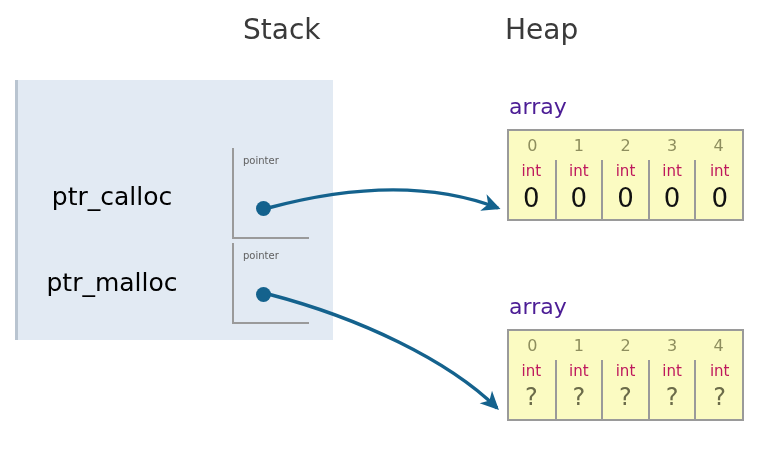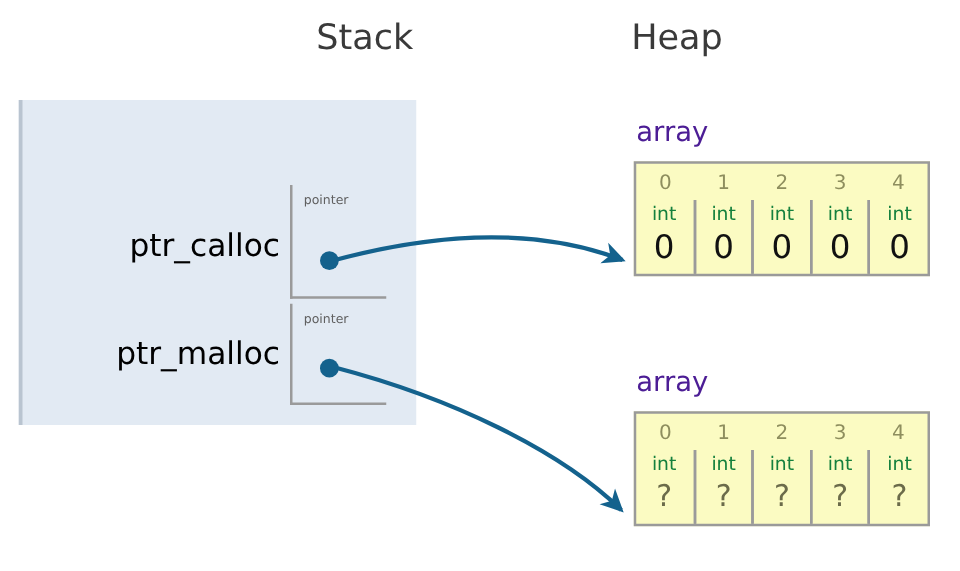--- a/index.html
+++ b/index.html
@@ -18,21 +18,21 @@
 
   
   .col-title {
     position: absolute;
     font-family: "DejaVu Sans", sans-serif;
     font-size: 28px;
     color: #3a3a3a;
     letter-spacing: 0px;
     white-space: nowrap;
   }
-  #title-stack { left: 253px; top: 13px; }
+  #title-stack { left: 243px; top: 13px; }
   #title-heap  { left: 481px; top: 13px; margin-left: 24px; }
 
   
   #stack-frame {
     position: absolute;
     left: 15px;
     top: 80px;
     width: 315px;
     height: 260px;
     background: #e2eaf3;
@@ -47,21 +47,21 @@
     color: #555555;
     letter-spacing: 1px;
   }
 
   .var-label {
     position: absolute;
     font-family: "DejaVu Sans", sans-serif;
     font-size: 25px;
     color: #000000;
     white-space: nowrap;
-    text-align: right;
+    text-align: center;
   }
   #var-label-0 { left: 0px;  top: 182px; width: 224px; }
   #var-label-1 { left: 0px;  top: 268px; width: 224px; }
 
   
   .ptr-cell {
     position: absolute;
     left: 232px;
     width: 75px;
     border-left: 2px solid #9a9a9a;
@@ -125,21 +125,21 @@
   }
   .cell-inner {
     border-left: 2px solid #9a9a9a;
     border-right: 2px solid #9a9a9a;
     margin: 0 -1px;
   }
   .array-cell:first-child .cell-inner { border-left: none; }
   .array-cell:last-child  .cell-inner { border-right: none; }
   .cell-type {
     font-size: 15px;
-    color: #15803d;
+    color: #be185d;
     line-height: 1;
     padding-top: 4px;
     padding-bottom: 6px;
   }
   .cell-value {
     font-size: 26px;
     color: #111111;
     line-height: 1;
     padding-bottom: 7px;
     min-height: 27px;

